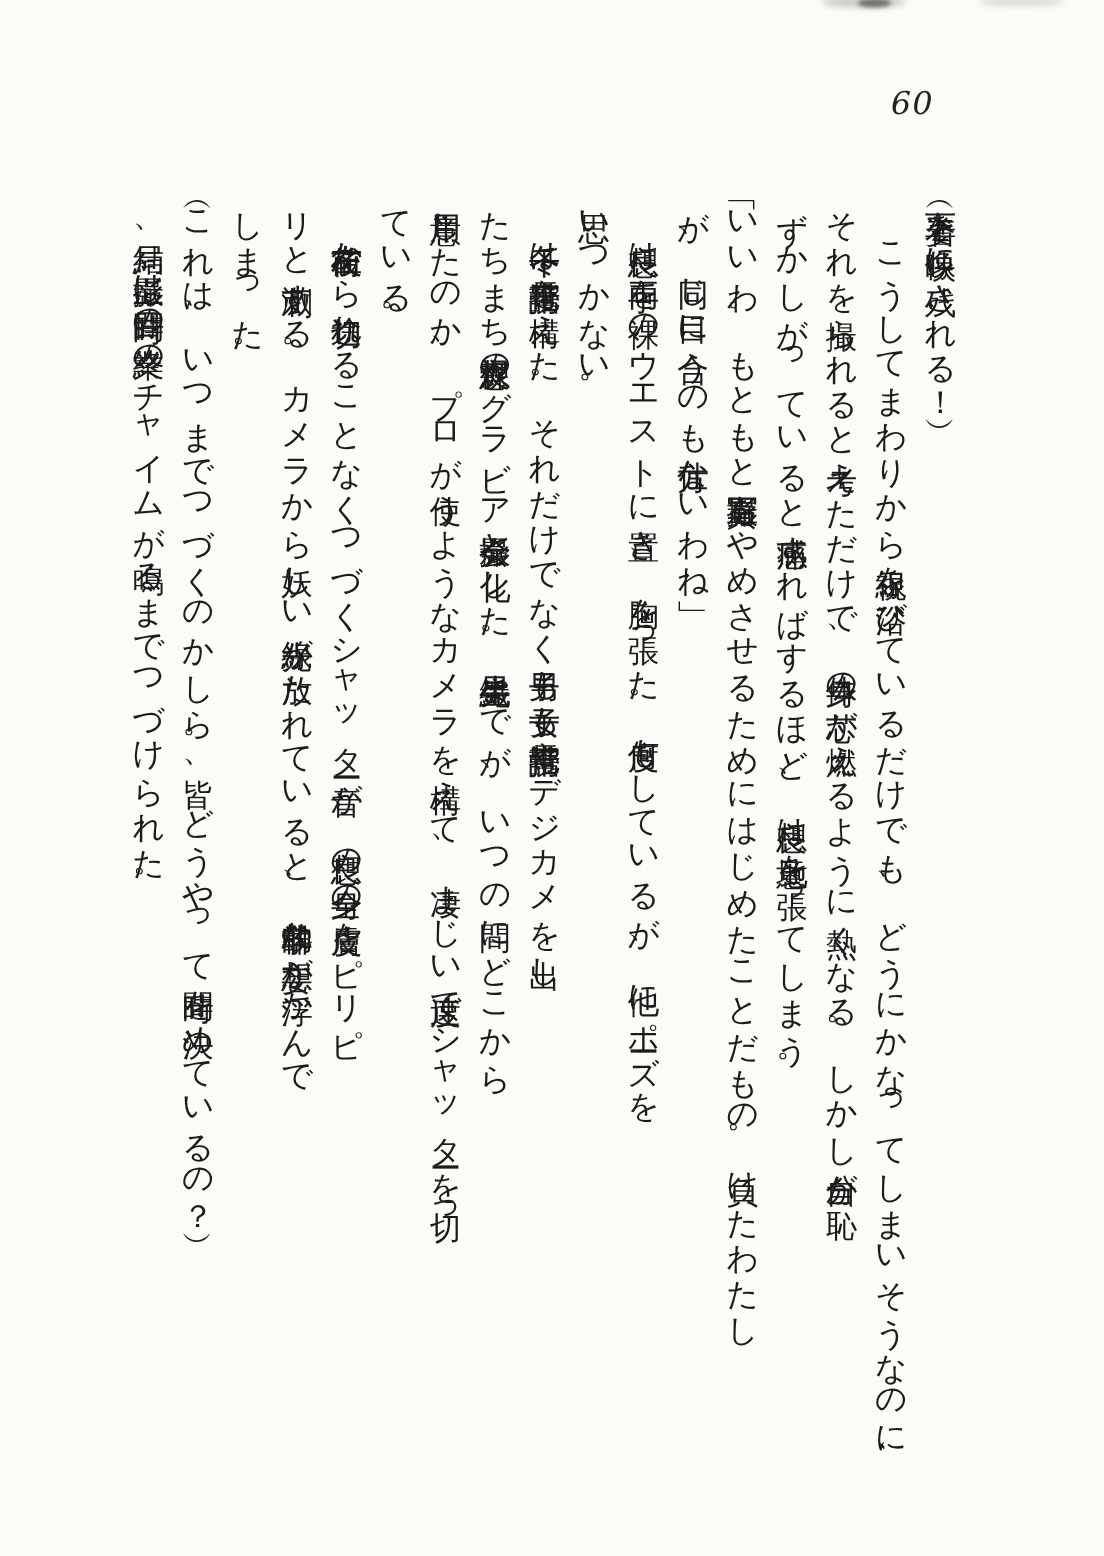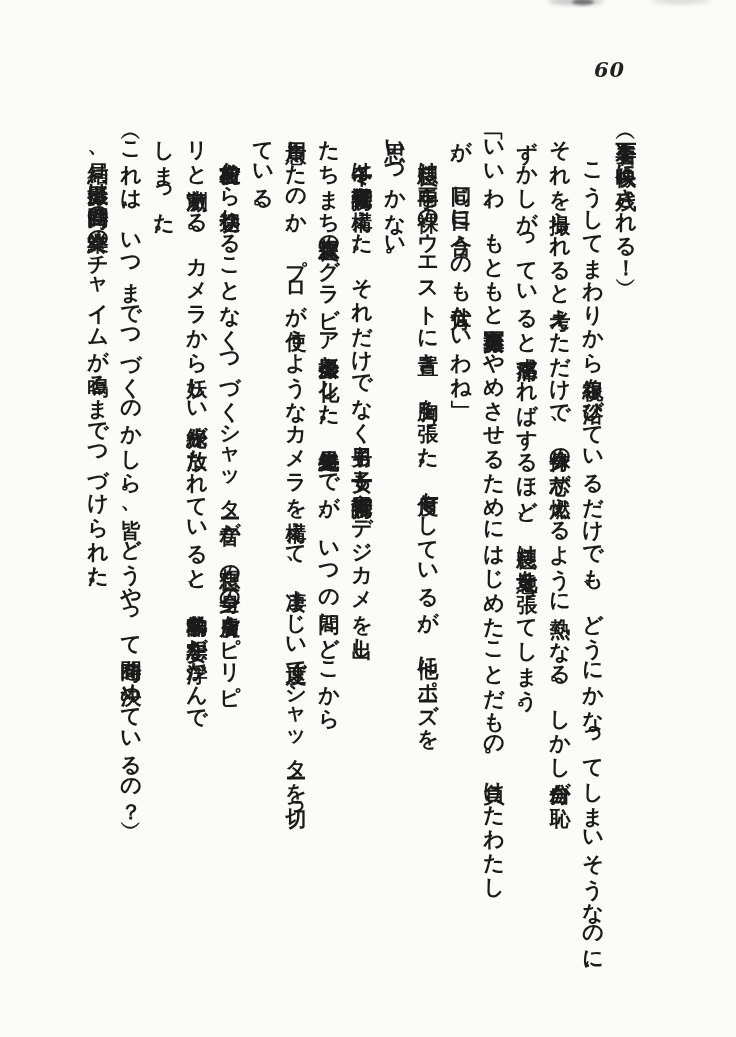--- a/index.html
+++ b/index.html
@@ -10,21 +10,20 @@
     width: 736px;
     height: 1037px;
     background: #fbfbf8;
     position: relative;
     overflow: hidden;
     font-family: "DejaVu Serif", serif;
   }
   .page {
     position: absolute;
     inset: 0;
-    font-weight: bold;
   }
   
   .smudge {
     position: absolute;
     top: 0;
     border-radius: 50%;
     filter: blur(2px);
   }
   .smudge-a {
     left: 548px; width: 56px; height: 7px;

